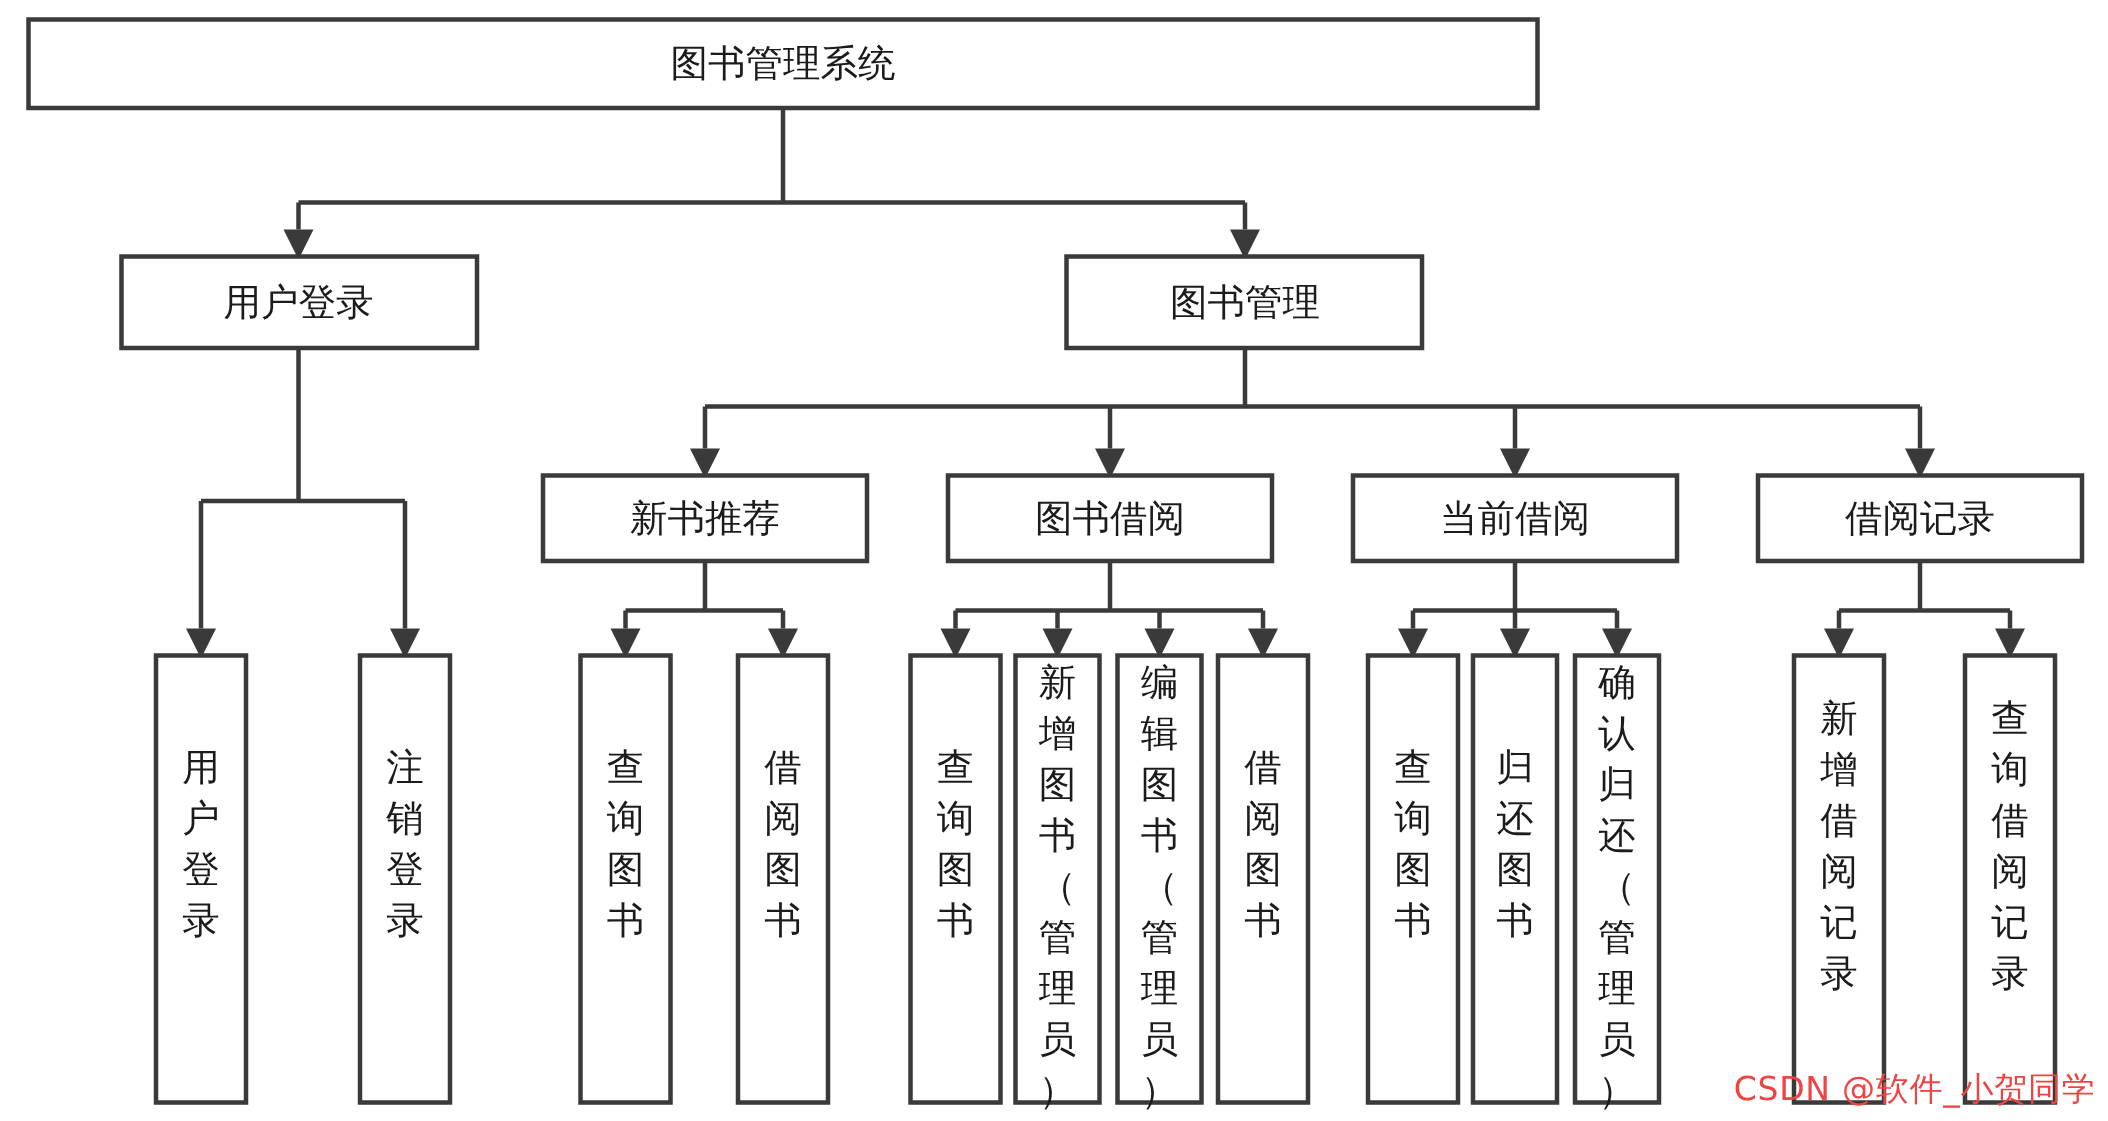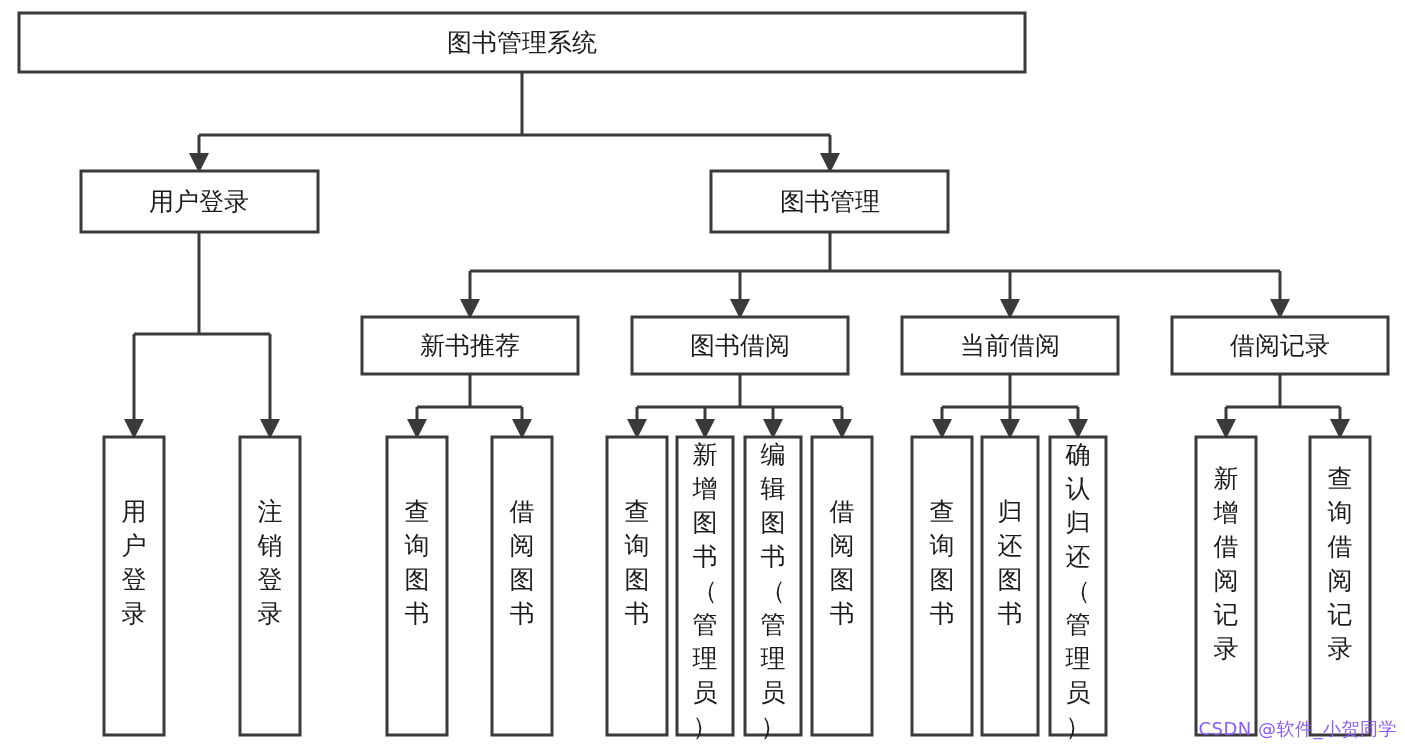--- a/index.html
+++ b/index.html
@@ -53,22 +53,22 @@
   }
   .arrow-head {
     fill: #3a3a3a;
     stroke: none;
   }
   .watermark {
     position: absolute;
     right: 8px;
     bottom: 6px;
     font-family: "DejaVu Sans", "Liberation Sans", sans-serif;
-    font-size: 18px;
-    color: #8b5cf6;
+    font-size: 22px;
+    color: #ef4444;
     letter-spacing: 0.5px;
     white-space: nowrap;
     user-select: none;
   }
 </style>
 </head>
 <body>
 
 <div id="diagram-root">
   <svg class="diagram" viewBox="0 0 1405 747" xmlns="http://www.w3.org/2000/svg">

